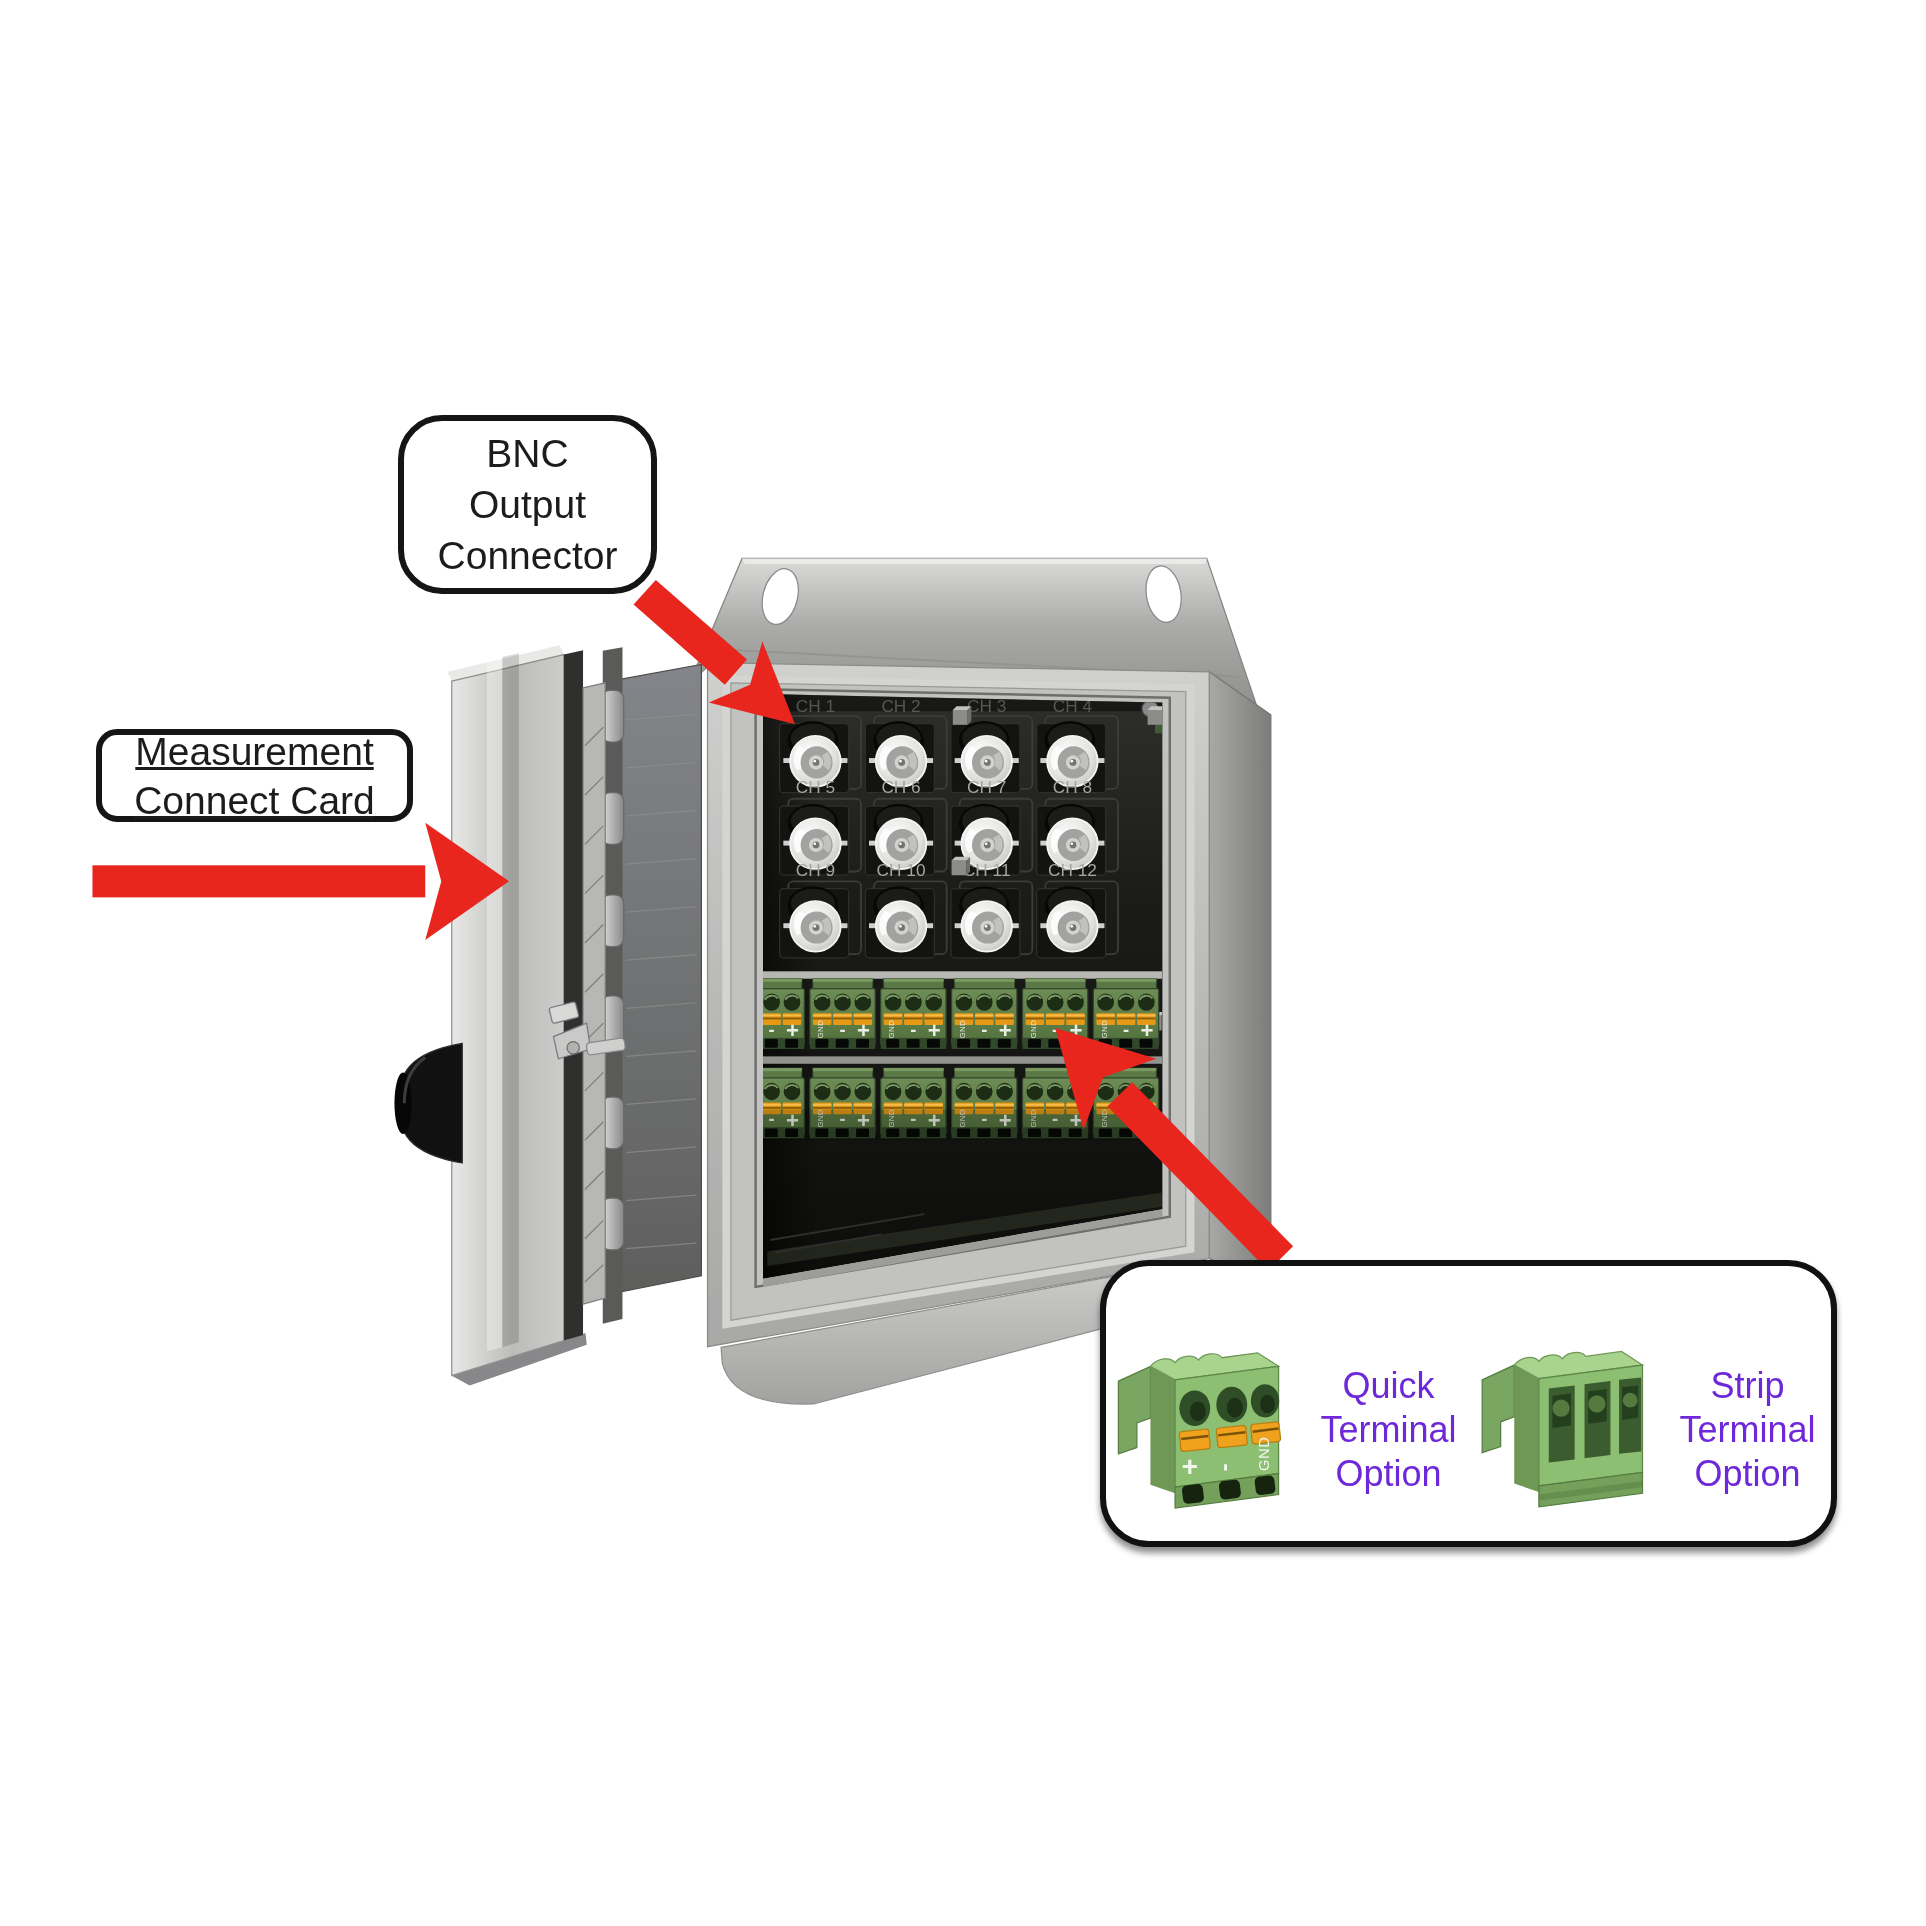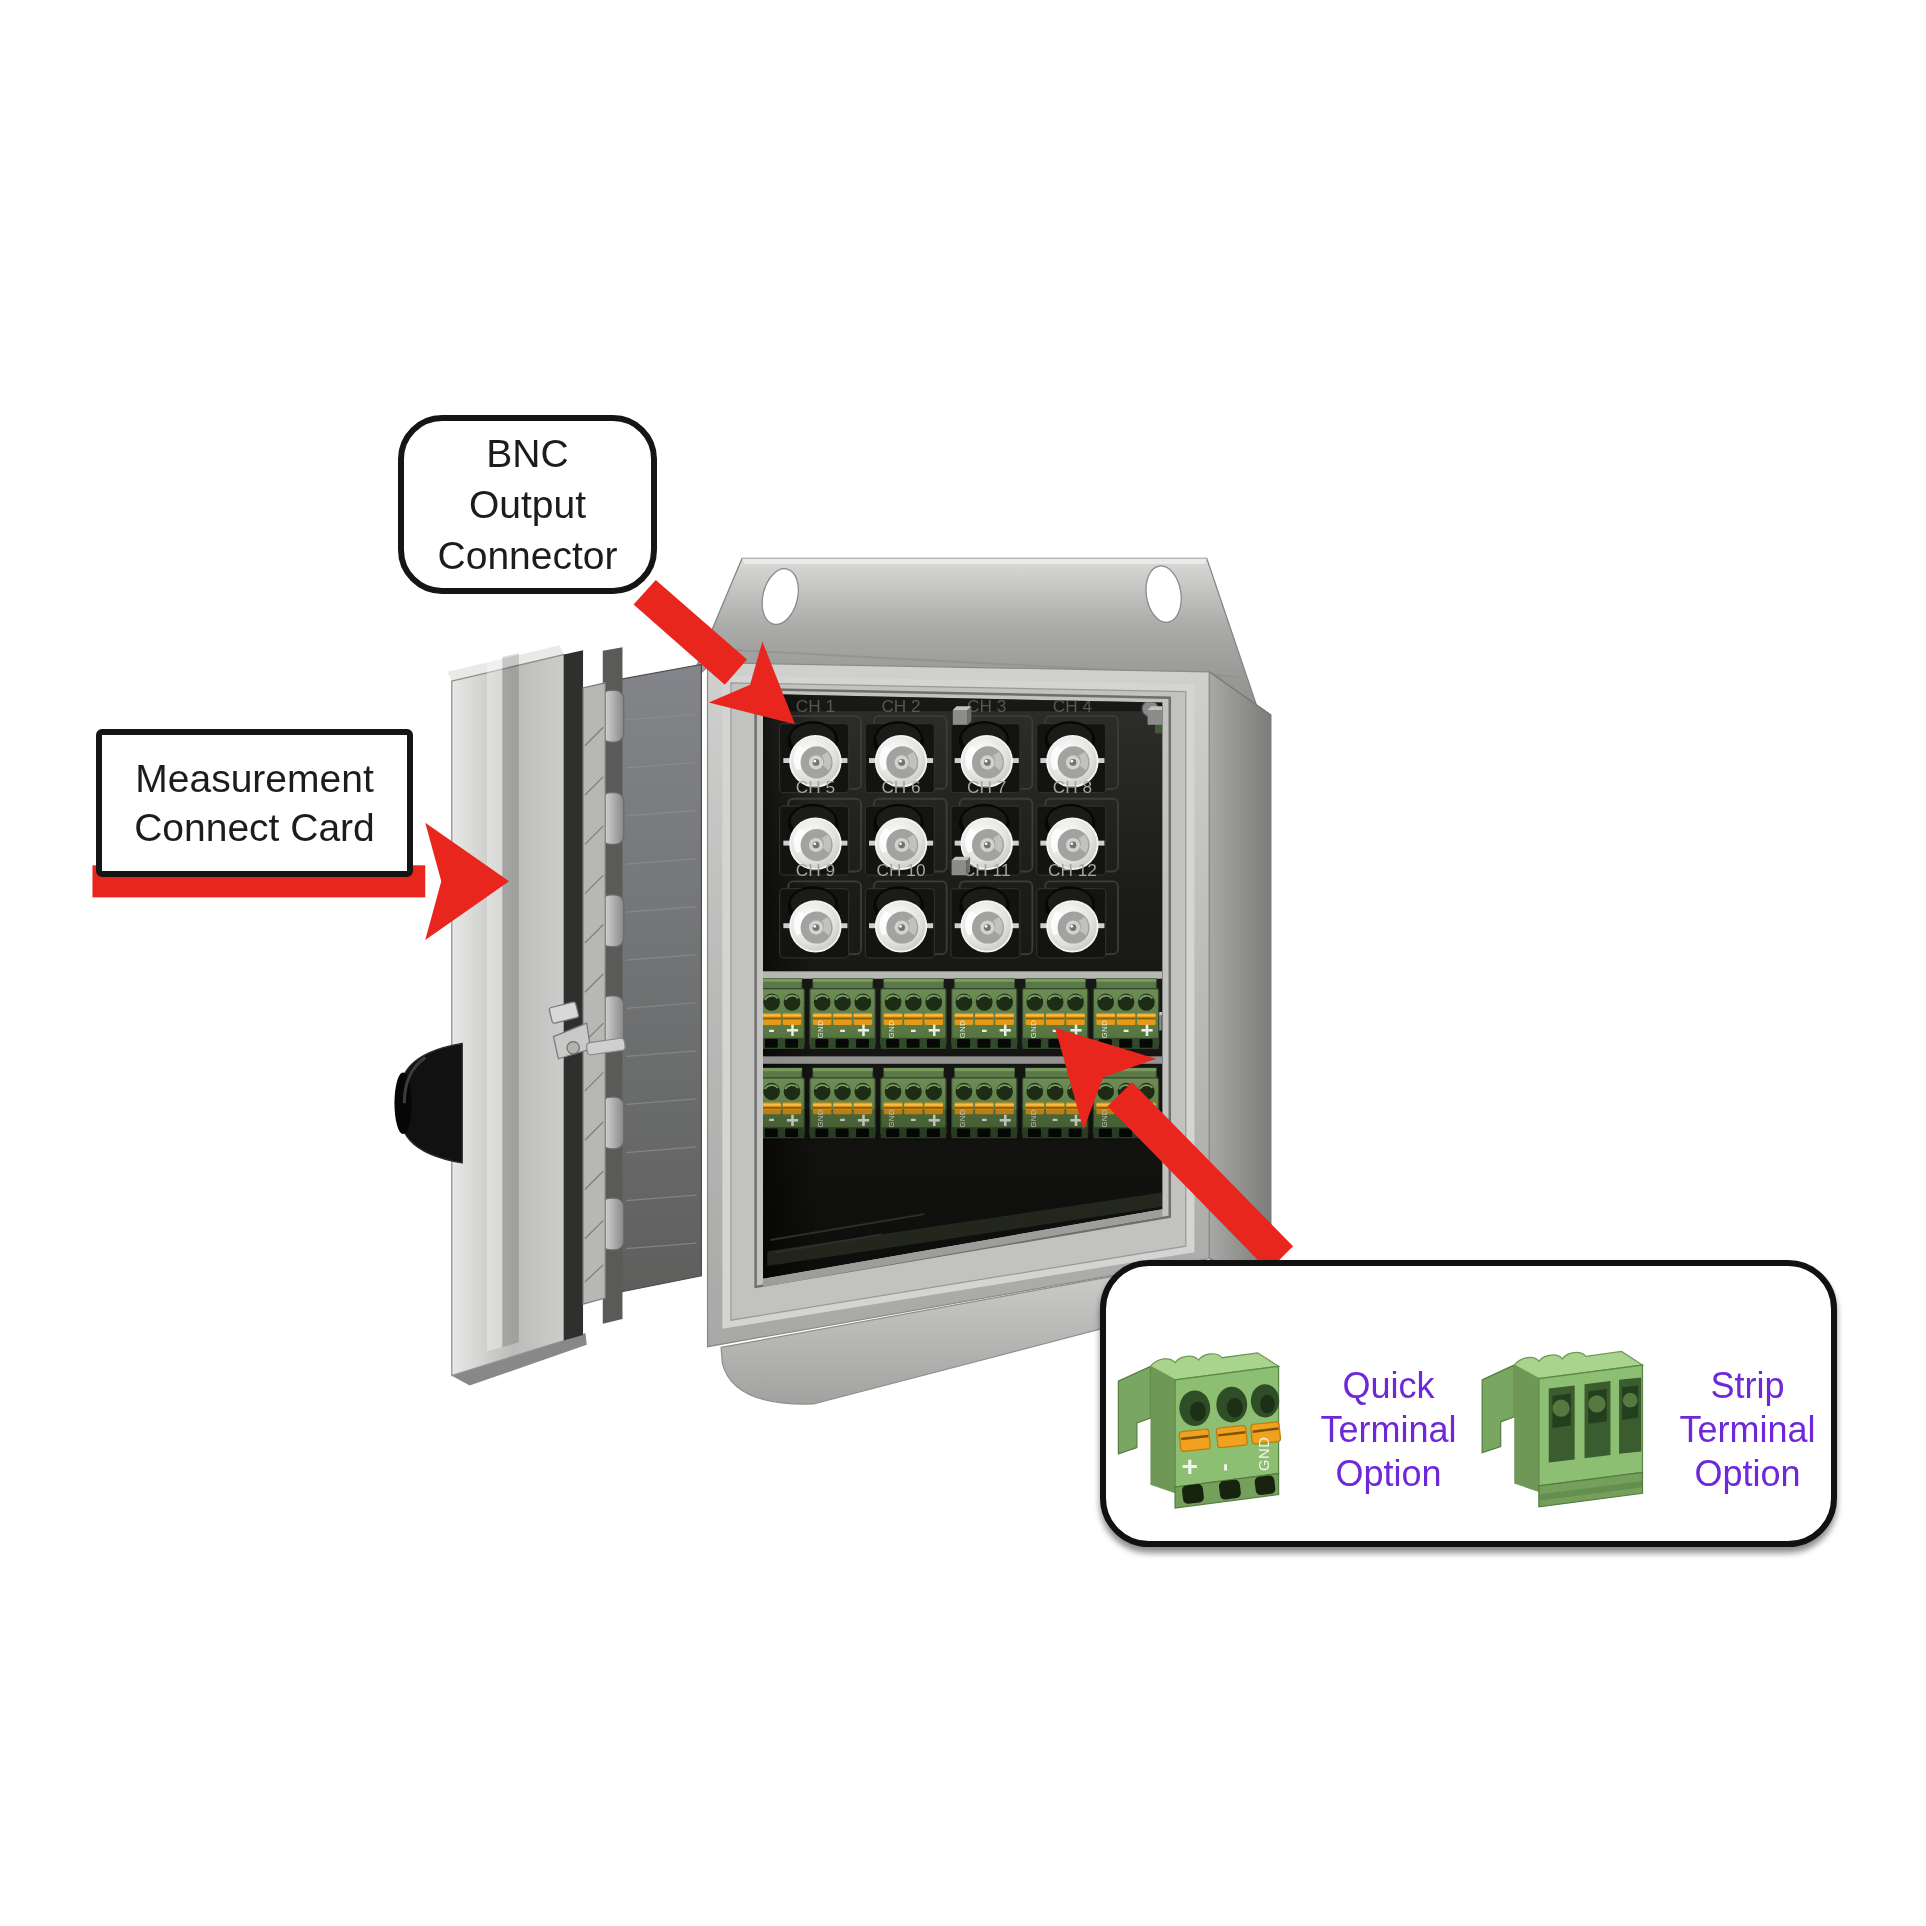--- a/index.html
+++ b/index.html
@@ -3,21 +3,21 @@
 <meta charset="utf-8">
 <style>
   html,body{margin:0;padding:0;background:#fff;}
   .canvas{position:relative;width:1926px;height:1926px;background:#ffffff;overflow:hidden;
           font-family:"Liberation Sans",sans-serif;color:#1c1c1c;}
   svg{font-family:"Liberation Sans",sans-serif;}
   .callout{position:absolute;box-sizing:border-box;background:#ffffff;border:6.2px solid #151515;
            display:flex;flex-direction:column;align-items:center;justify-content:center;
            text-align:center;font-size:39px;line-height:51px;color:#1c1c1c;}
   #callout-bnc{left:382px;top:415px;width:259px;height:179px;border-radius:44px;margin-left:16px;}
-  #callout-measure{left:96px;top:729px;width:317px;height:148px;border-radius:6px;line-height:49px;}
+  #callout-measure{left:96px;top:729px;width:317px;height:93px;border-radius:21px;line-height:49px;text-decoration:underline;}
   #options-box{position:absolute;box-sizing:border-box;left:1100px;top:1260px;width:737px;height:287px;
                border:6.8px solid #111111;border-radius:49px;background:#ffffff;
                box-shadow:0 5.5px 6.2px rgba(0,0,0,0.45);}
   #options-title{position:absolute;left:0;right:0;top:16px;text-align:center;
                  font-size:41px;line-height:44px;color:#161616;}
   .opt-label{position:absolute;width:173px;top:74px;height:179px;display:flex;flex-direction:column;
              justify-content:center;text-align:center;font-size:36px;line-height:44px;color:#6d28d9;}
   #quick-label{left:196px;}
   #screw-label{left:555px;}
   .opt-art{position:absolute;top:73px;}

